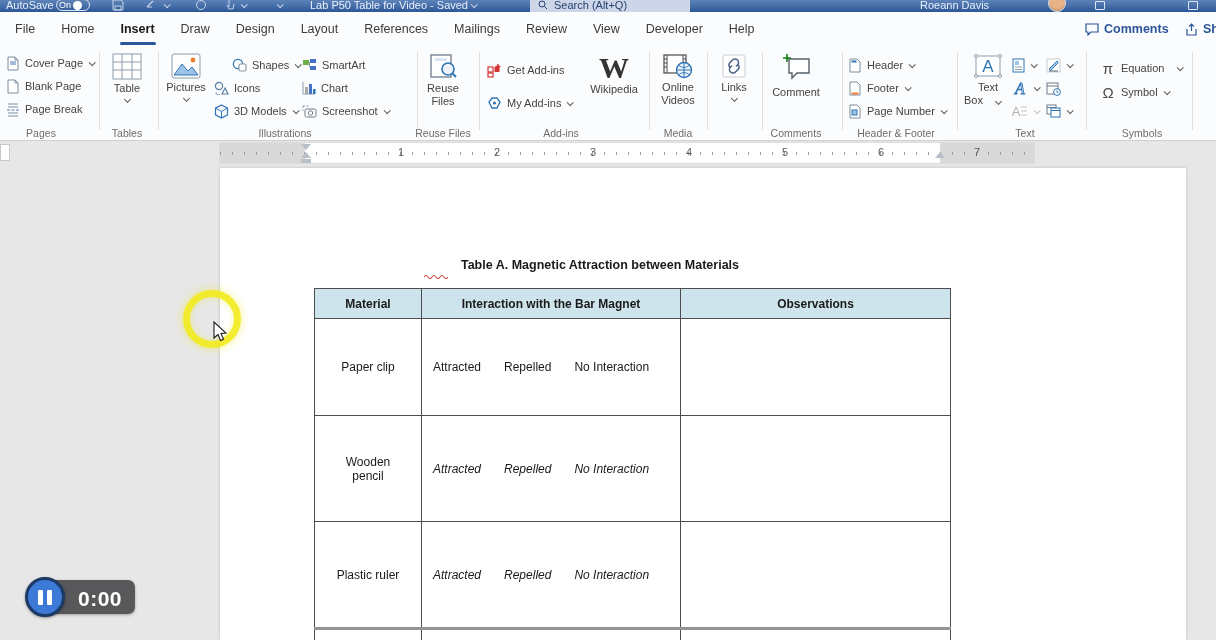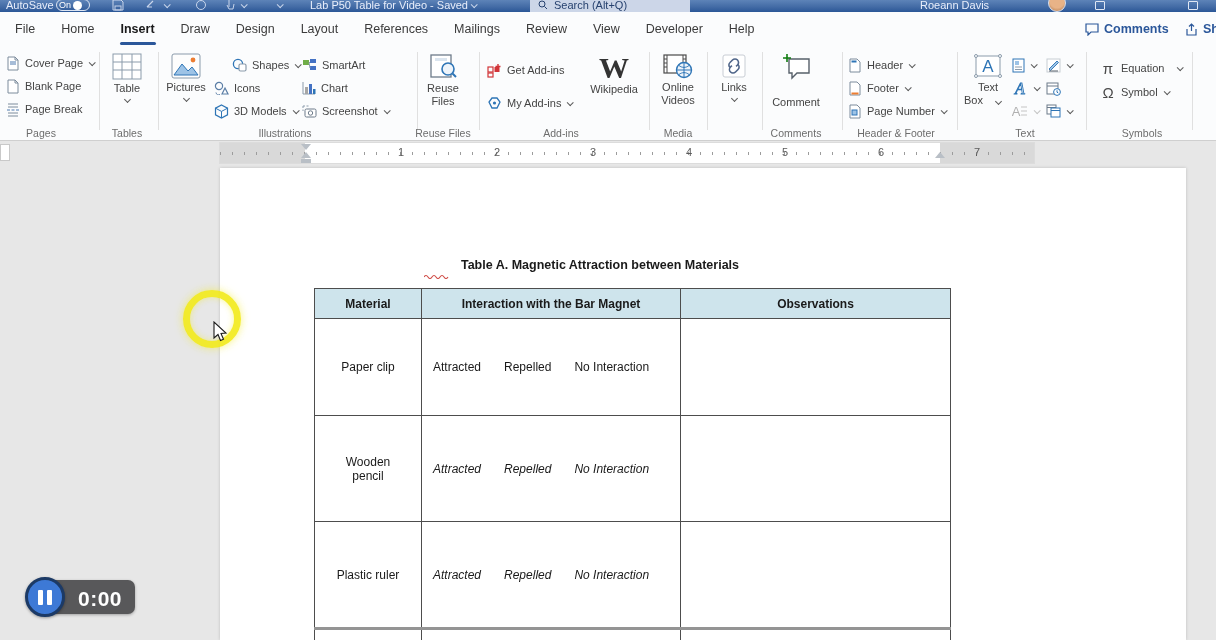--- a/index.html
+++ b/index.html
@@ -355,21 +355,21 @@
         </svg>
       <div class="cap">Links</div>
       <span class="chev"></span>
     </div>
 
     <div class="bigbtn" style="left:770px; top:7px; width:52px">
       <svg width="30" height="28" viewBox="0 0 30 28">
           <path d="M8 6h20v14H16l-5 5v-5H8z" fill="#fff" stroke="#57606a" stroke-width="1.4"></path>
           <path d="M6 1v8 M2 5h8" stroke="#107c10" stroke-width="1.6"></path>
         </svg>
-      <div class="cap" style="margin-top:13px">Comment</div>
+      <div class="cap" style="margin-top:3px">Comment</div>
     </div>
     <div class="glabel" style="left:796px">Comments</div>
 
     <div class="sbtn" style="left:848px; top:9px">
       <svg width="14" height="15" viewBox="0 0 14 15">
           <path d="M2 1h7l3 3v10H2z" fill="#fff" stroke="#7d8c9c"></path>
           <path d="M3.5 3.5h5" stroke="#2e75b6" stroke-width="2"></path>
         </svg>
       <span>Header</span>
         <span class="chev"></span>

